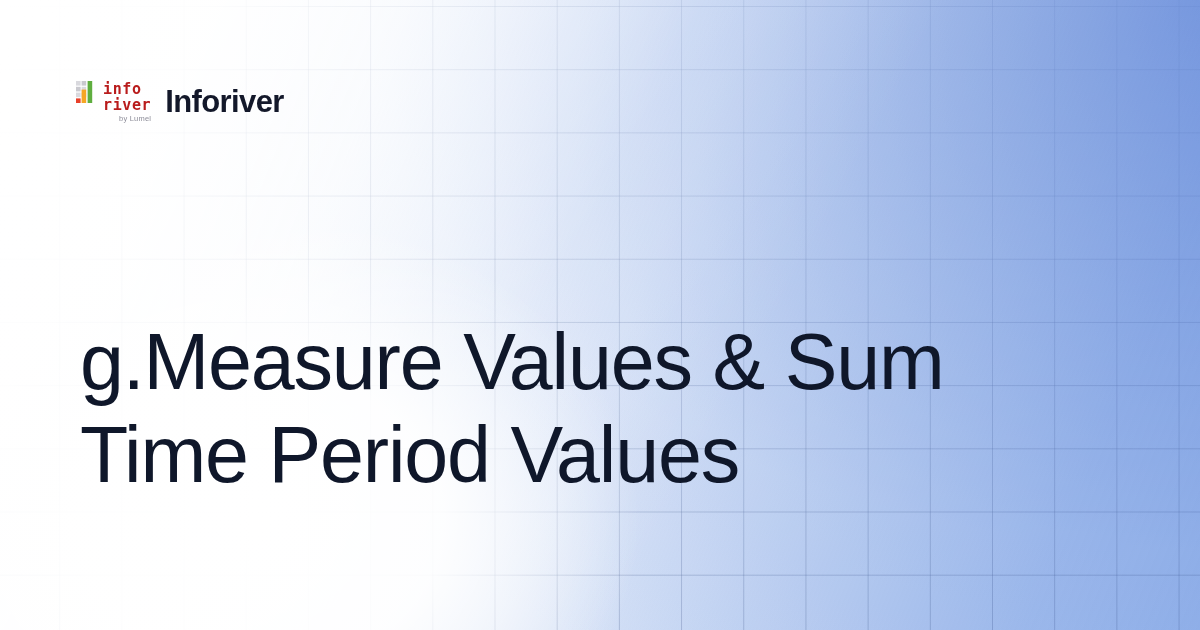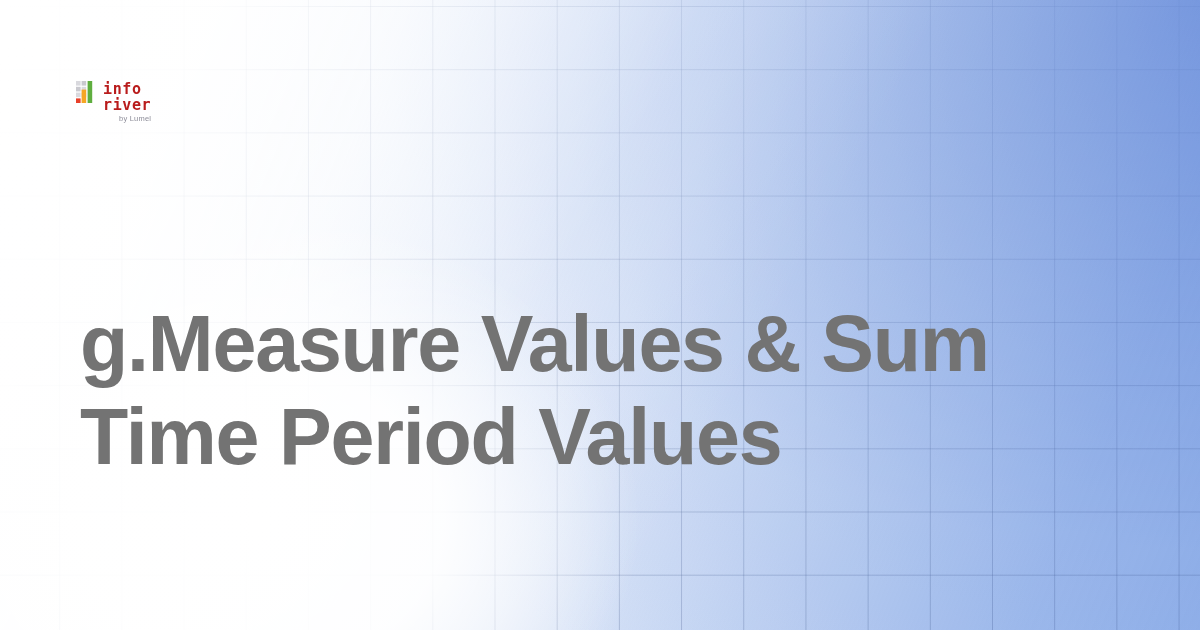--- a/index.html
+++ b/index.html
@@ -142,26 +142,26 @@
     font-weight: 700;
     letter-spacing: -0.6px;
     color: #13182a;
     line-height: 1;
   }
 
   
   .headline {
     position: absolute;
     left: 80px;
-    top: 244px;
+    top: 262px;
     width: 960px;
     z-index: 5;
-    color: #737373;
-    font-family: "Liberation Sans", sans-serif;
-    font-weight: 700;
+    color: #0f172a;
+    font-family: "Liberation Sans", sans-serif;
+    font-weight: 400;
     font-size: 79px;
     line-height: 93px;
     letter-spacing: -1.2px;
     white-space: pre-line;
   }
 </style>
 </head>
 <body>
 
 <div class="card">
@@ -196,18 +196,19 @@
       </span>
 
       <span class="logo-words">
         <span class="logo-word">info</span>
         <span class="logo-word">river</span>
         <span class="logo-byline">by Lumel</span>
       </span>
 
     </div>
 
+    <span class="brand-name">Inforiver</span>
 
   </div>
 
   <h1 class="headline">g.Measure Values &amp; Sum Time Period Values</h1>
 
 </div>
 
 </body></html>

